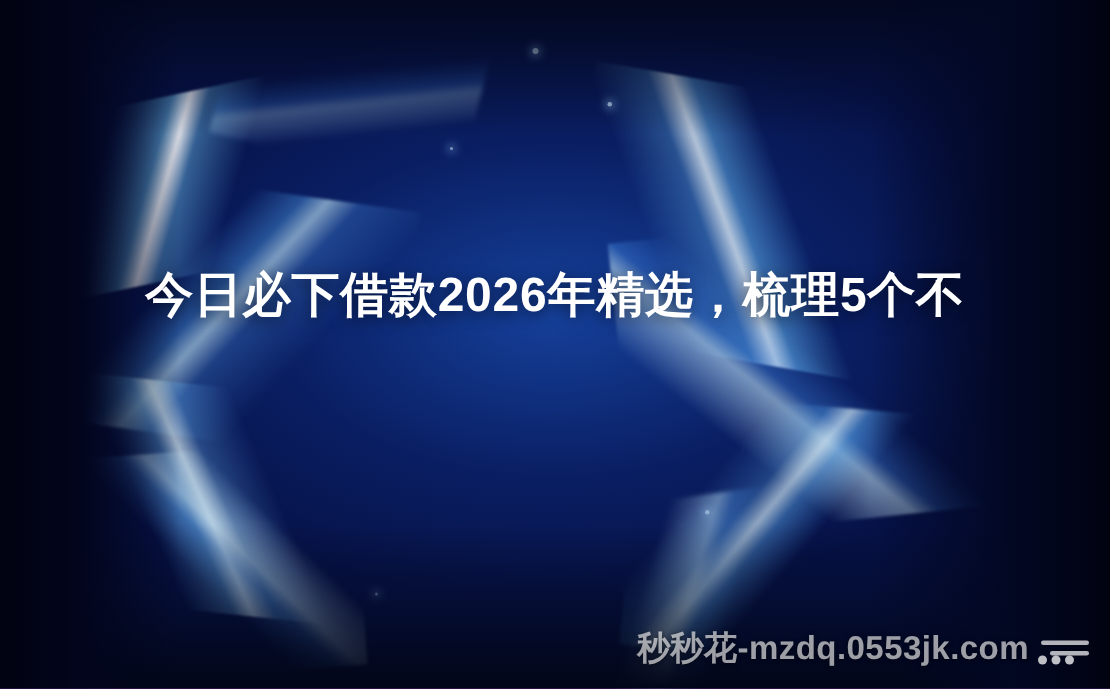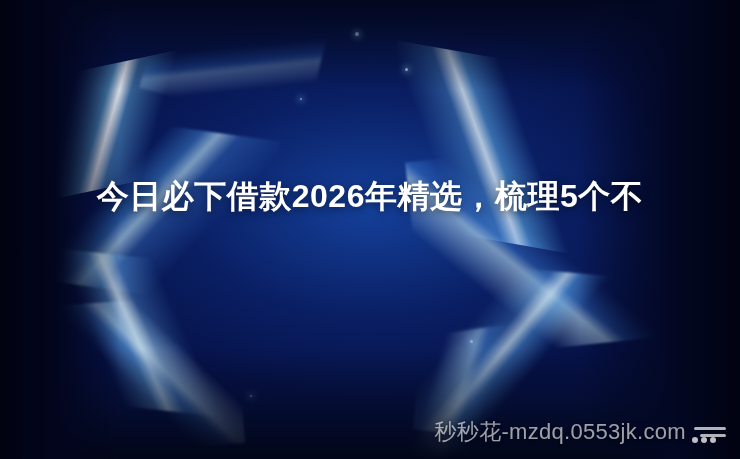--- a/index.html
+++ b/index.html
@@ -159,21 +159,21 @@
     position: absolute;
     right: 12px;
     bottom: 12px;
     display: flex;
     align-items: flex-end;
     gap: 6px;
   }
   .wm-text {
     color: rgba(255,255,255,0.62);
     font-size: 22px;
-    font-weight: 400;
+    font-weight: 700;
     letter-spacing: 0.3px;
     text-shadow: 0 1px 3px rgba(0,0,0,0.5);
   }
   .wm-mark {
     position: relative;
     width: 36px;
     height: 26px;
     margin-bottom: 2px;
   }
   .wm-mark .bar {

